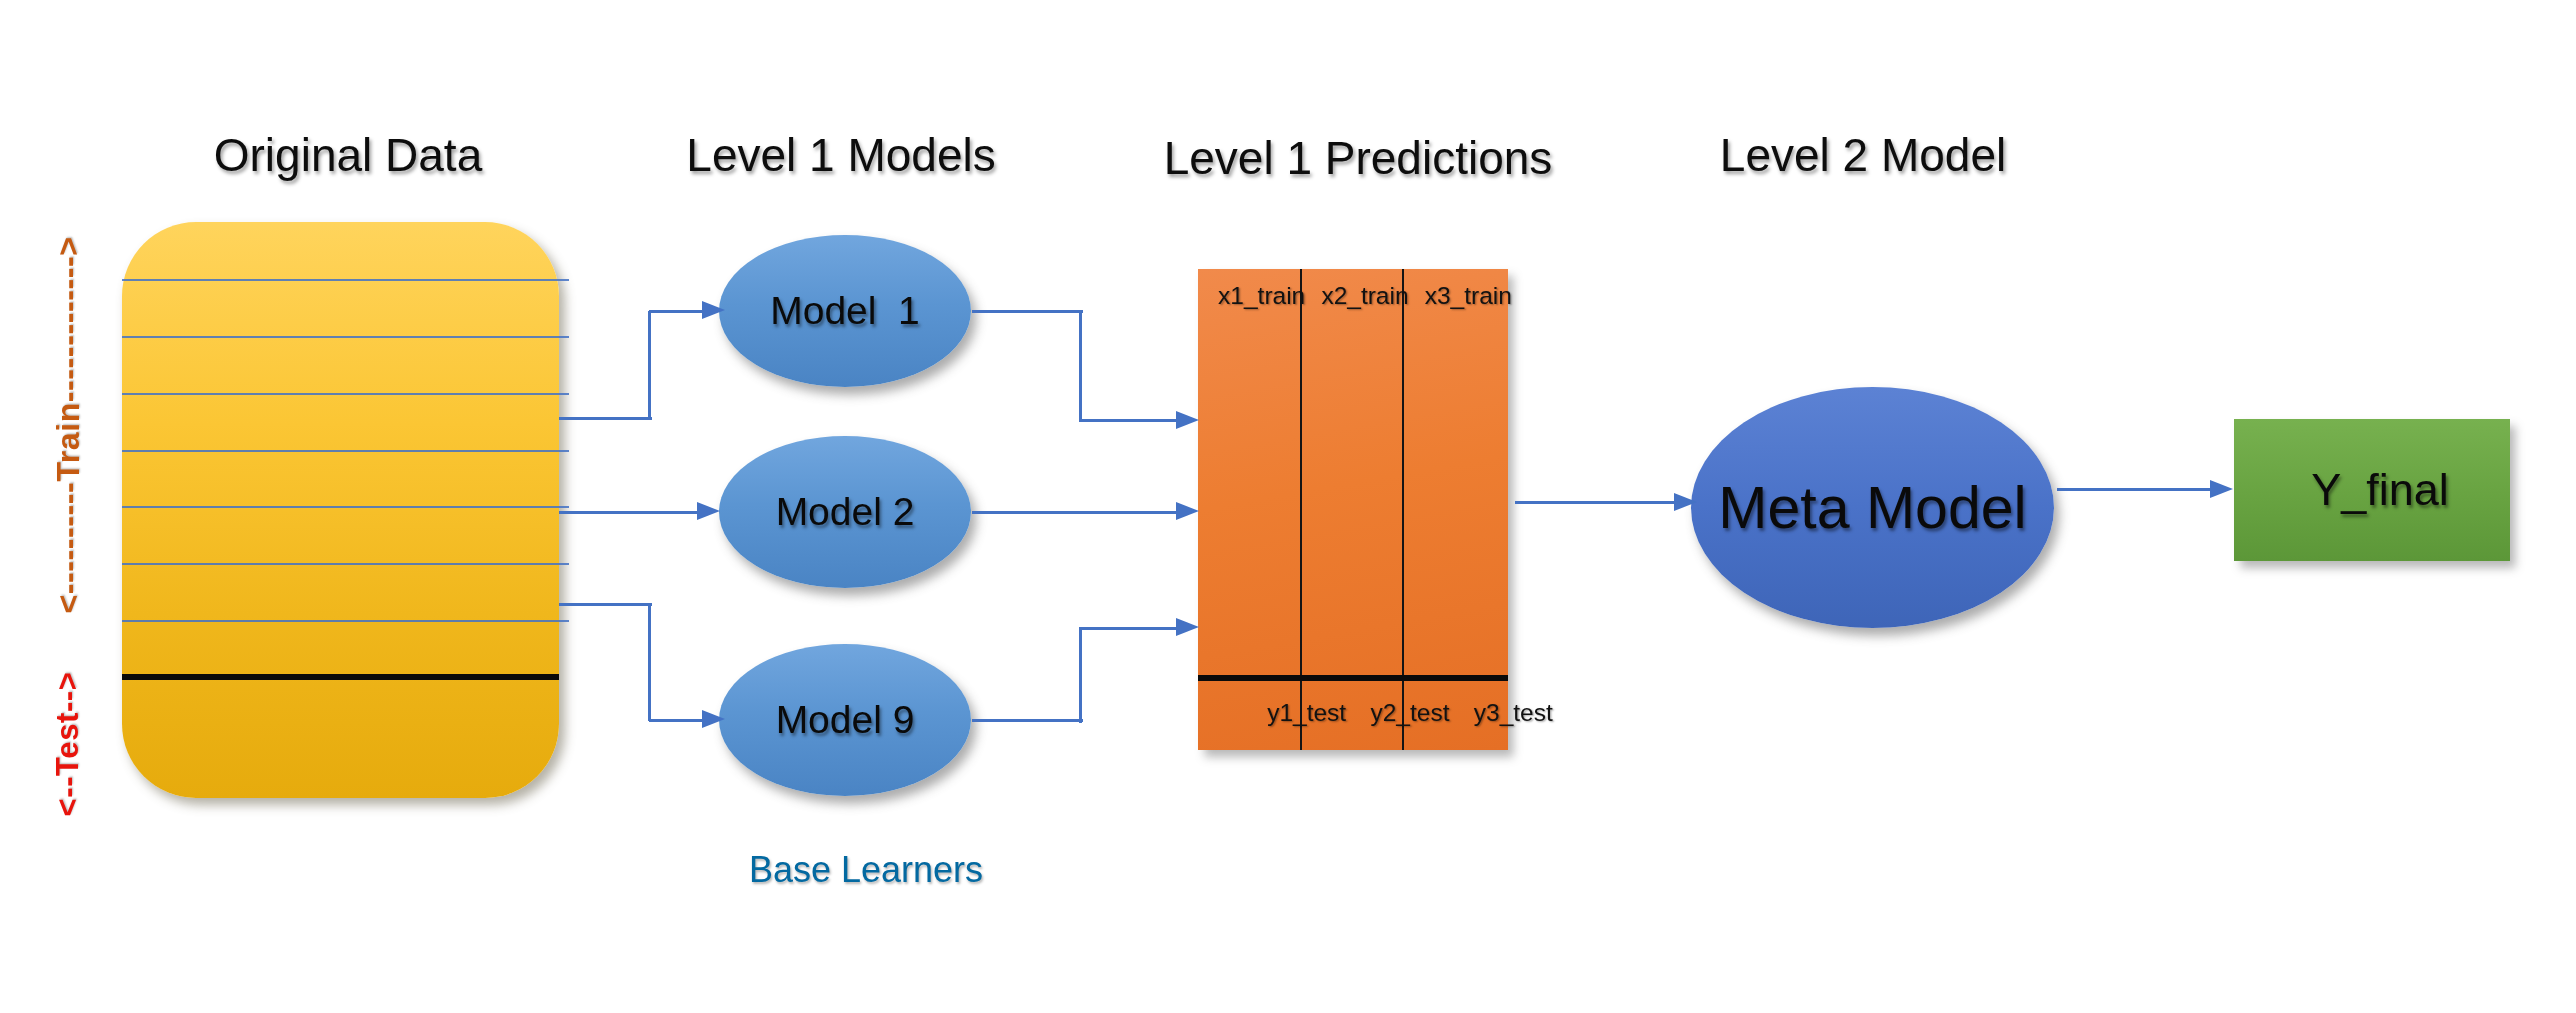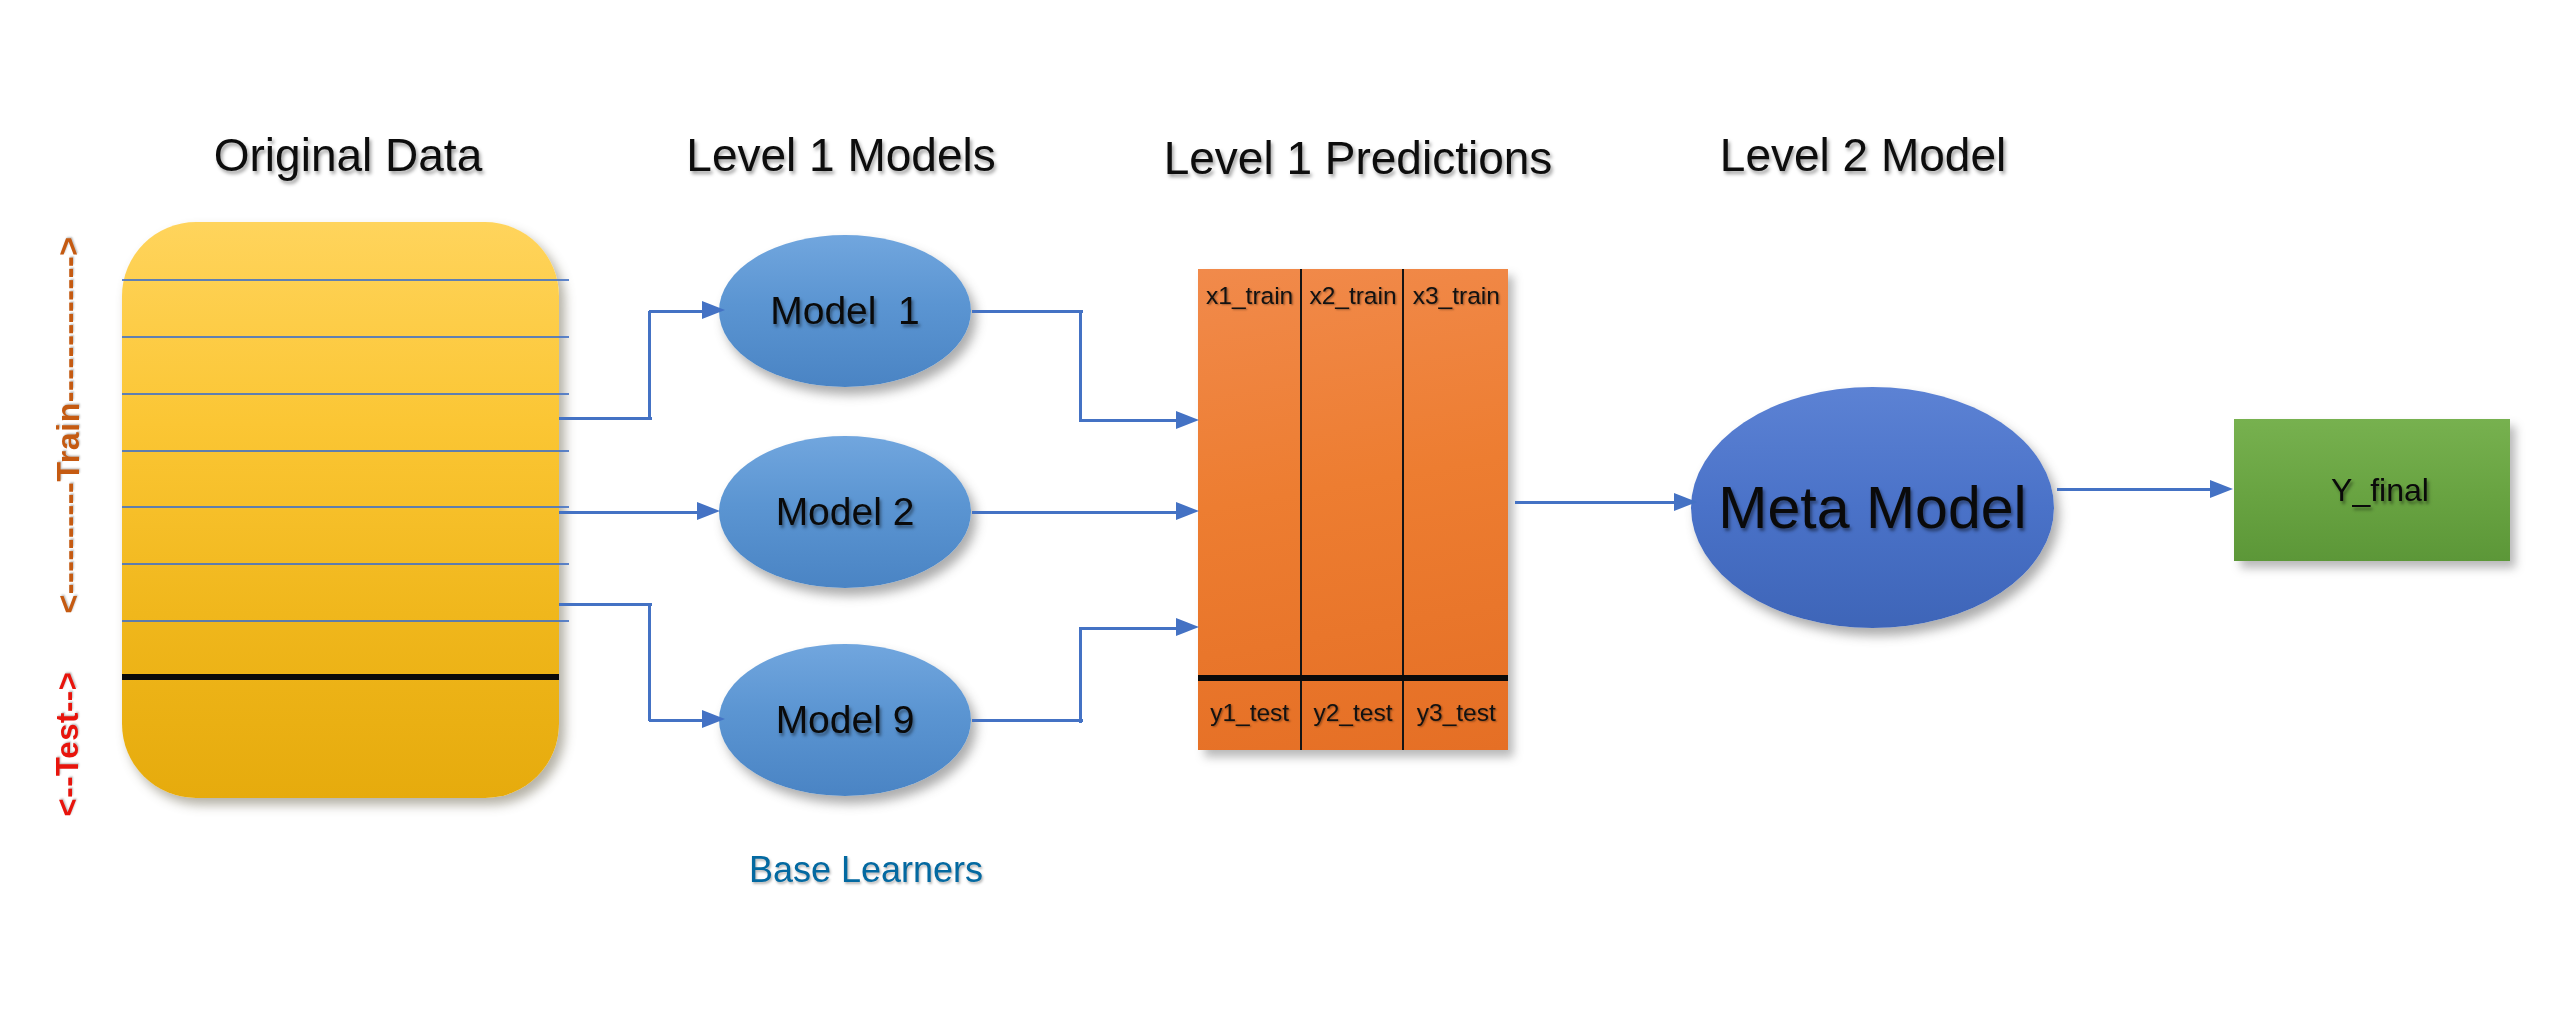--- a/index.html
+++ b/index.html
@@ -52,35 +52,35 @@
     font-size:36px;font-weight:400;color:#0369a1;text-shadow:1.3px 1.9px 2.6px rgba(0,0,0,.3);
   }
   
   .pred-table{
     position:absolute;left:1198px;top:269px;width:310px;height:481px;
     background:linear-gradient(170deg,#F18A4B 0%,#ED7D31 45%,#E56F25 100%);
     box-shadow:5.8px 7px 9px rgba(80,80,80,.4);
   }
   .col-divider{position:absolute;top:0;width:1.9px;height:481px;background:#141414;}
   .table-black-line{position:absolute;left:0;top:406px;width:310px;height:6.4px;background:#0a0a0a;}
-  .cell-row{position:absolute;left:0;width:310px;display:flex;}
+  .cell-row{position:absolute;left:12px;width:310px;display:flex;}
   .cell-row span{
     flex:1;text-align:center;font-size:24.5px;font-weight:400;color:#121212;
     text-shadow:1.3px 1.3px 1.9px rgba(0,0,0,.35);
   }
   .header-row{top:282px;top:13px;}
-  .test-row{top:430px;}
+  .test-row{top:430px;margin-left:45px;}
   
   .final-box{
     position:absolute;left:2234px;top:419px;width:276px;height:142px;
     background:linear-gradient(180deg,#77B14F 0%,#68A341 55%,#5C9738 100%);
     box-shadow:5.8px 7px 9px rgba(80,80,80,.4);
     display:flex;align-items:center;justify-content:center;
   }
-  .final-box .shape-label{font-size:32px;margin-left:16px;}
+  .final-box .shape-label{font-size:45px;margin-left:16px;}
   
   .hseg,.vseg{position:absolute;background:#4472C4;}
   .hseg{height:2.6px;}
   .vseg{width:2.6px;}
   .arrow-right{
     position:absolute;width:0;height:0;
     border-top:9.7px solid transparent;border-bottom:9.7px solid transparent;
     border-left:23px solid #4472C4;
   }
 </style>

